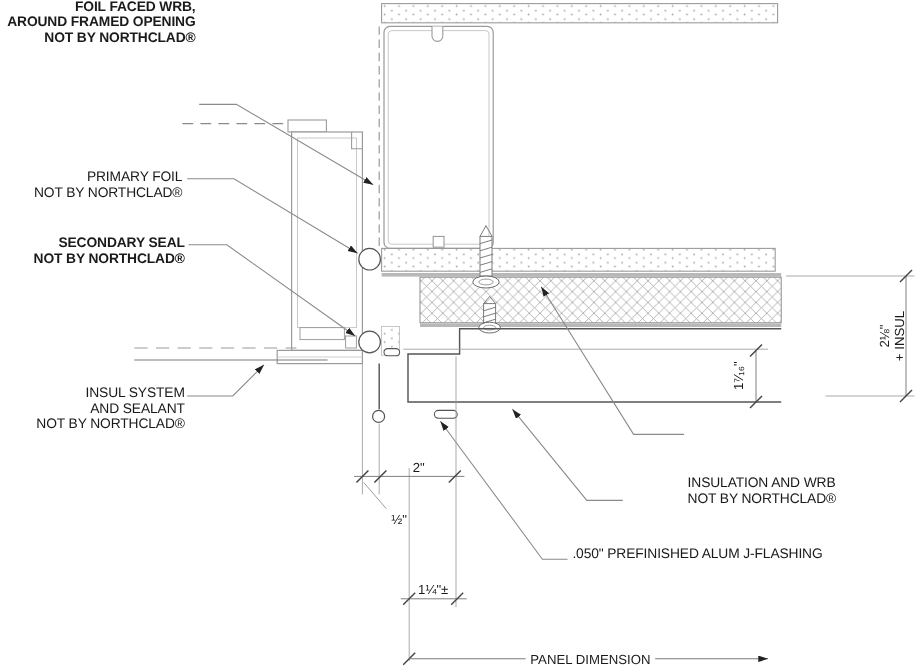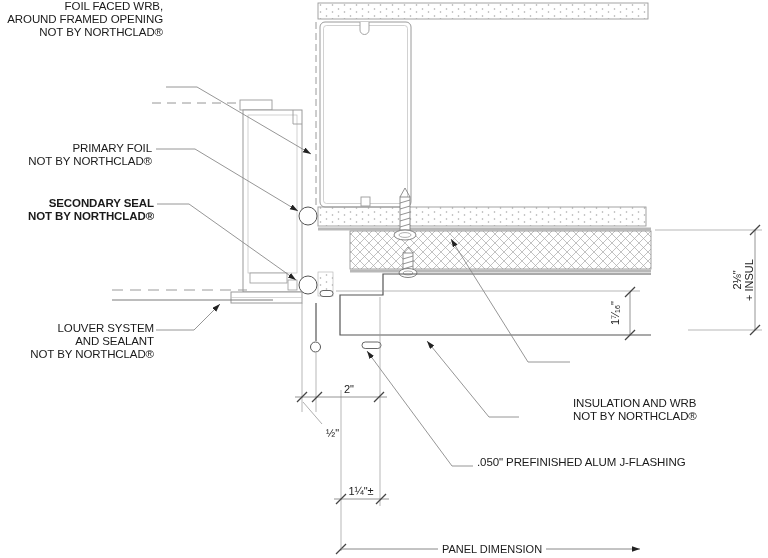--- a/index.html
+++ b/index.html
@@ -160,31 +160,31 @@
       <line x1="755" y1="230" x2="755" y2="330" stroke="#7a7a7a" stroke-width="0.8"></line>
       <g stroke="#444444" stroke-width="1.2">
         <line x1="750" y1="235" x2="760" y2="225"></line>
         <line x1="750" y1="335" x2="760" y2="325"></line>
       </g>
       <text class="dimtext" transform="rotate(-90 741,280)" x="741" y="280" text-anchor="middle">2⅛"</text>
       <text class="dimtext" transform="rotate(-90 753,280)" x="753" y="280" text-anchor="middle">+ INSUL</text>
     </g>
   </svg>
 
-  <div class="lbl right" style="left:0;top:79;width:163px;">FOIL FACED WRB,
+  <div class="lbl right" style="left:0;top:79;width:163px;font-weight:bold;">FOIL FACED WRB,
 AROUND FRAMED OPENING
 NOT BY NORTHCLAD®</div>
 
   <div class="lbl right" style="left:0;top:142px;width:152px;">PRIMARY FOIL
 NOT BY NORTHCLAD®</div>
 
   <div class="lbl right" style="left:0;top:197px;width:154px;font-weight:bold;">SECONDARY SEAL
 NOT BY NORTHCLAD®</div>
 
-  <div class="lbl right" style="left:0;top:322px;width:154px;">LOUVER SYSTEM
+  <div class="lbl right" style="left:0;top:322px;width:154px;">INSUL SYSTEM
 AND SEALANT
 NOT BY NORTHCLAD®</div>
 
   <div class="lbl" style="left:573px;top:353px;margin-top:44px;">INSULATION  AND WRB
 NOT BY NORTHCLAD®</div>
 
 
   <div class="lbl" style="left:477px;top:456px;">.050" PREFINISHED ALUM J-FLASHING</div>
 
 </div>

